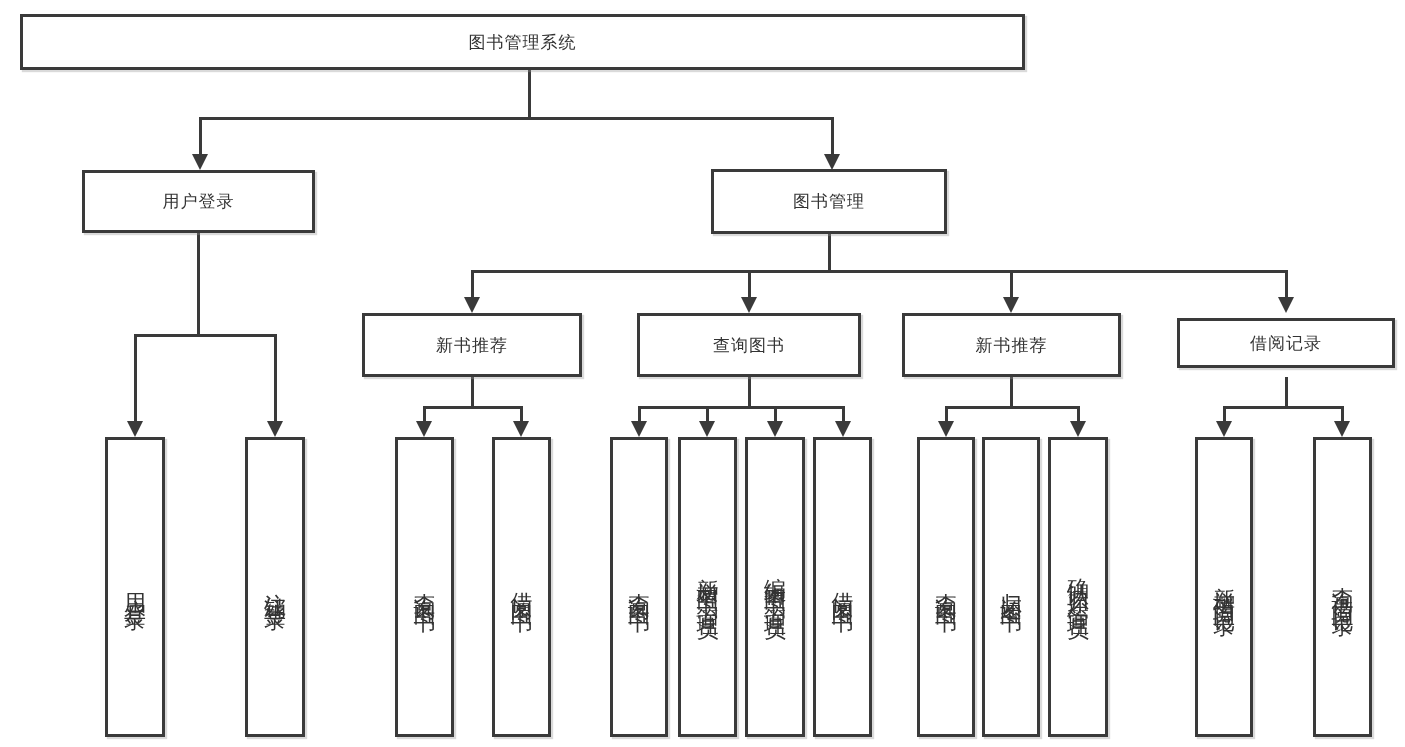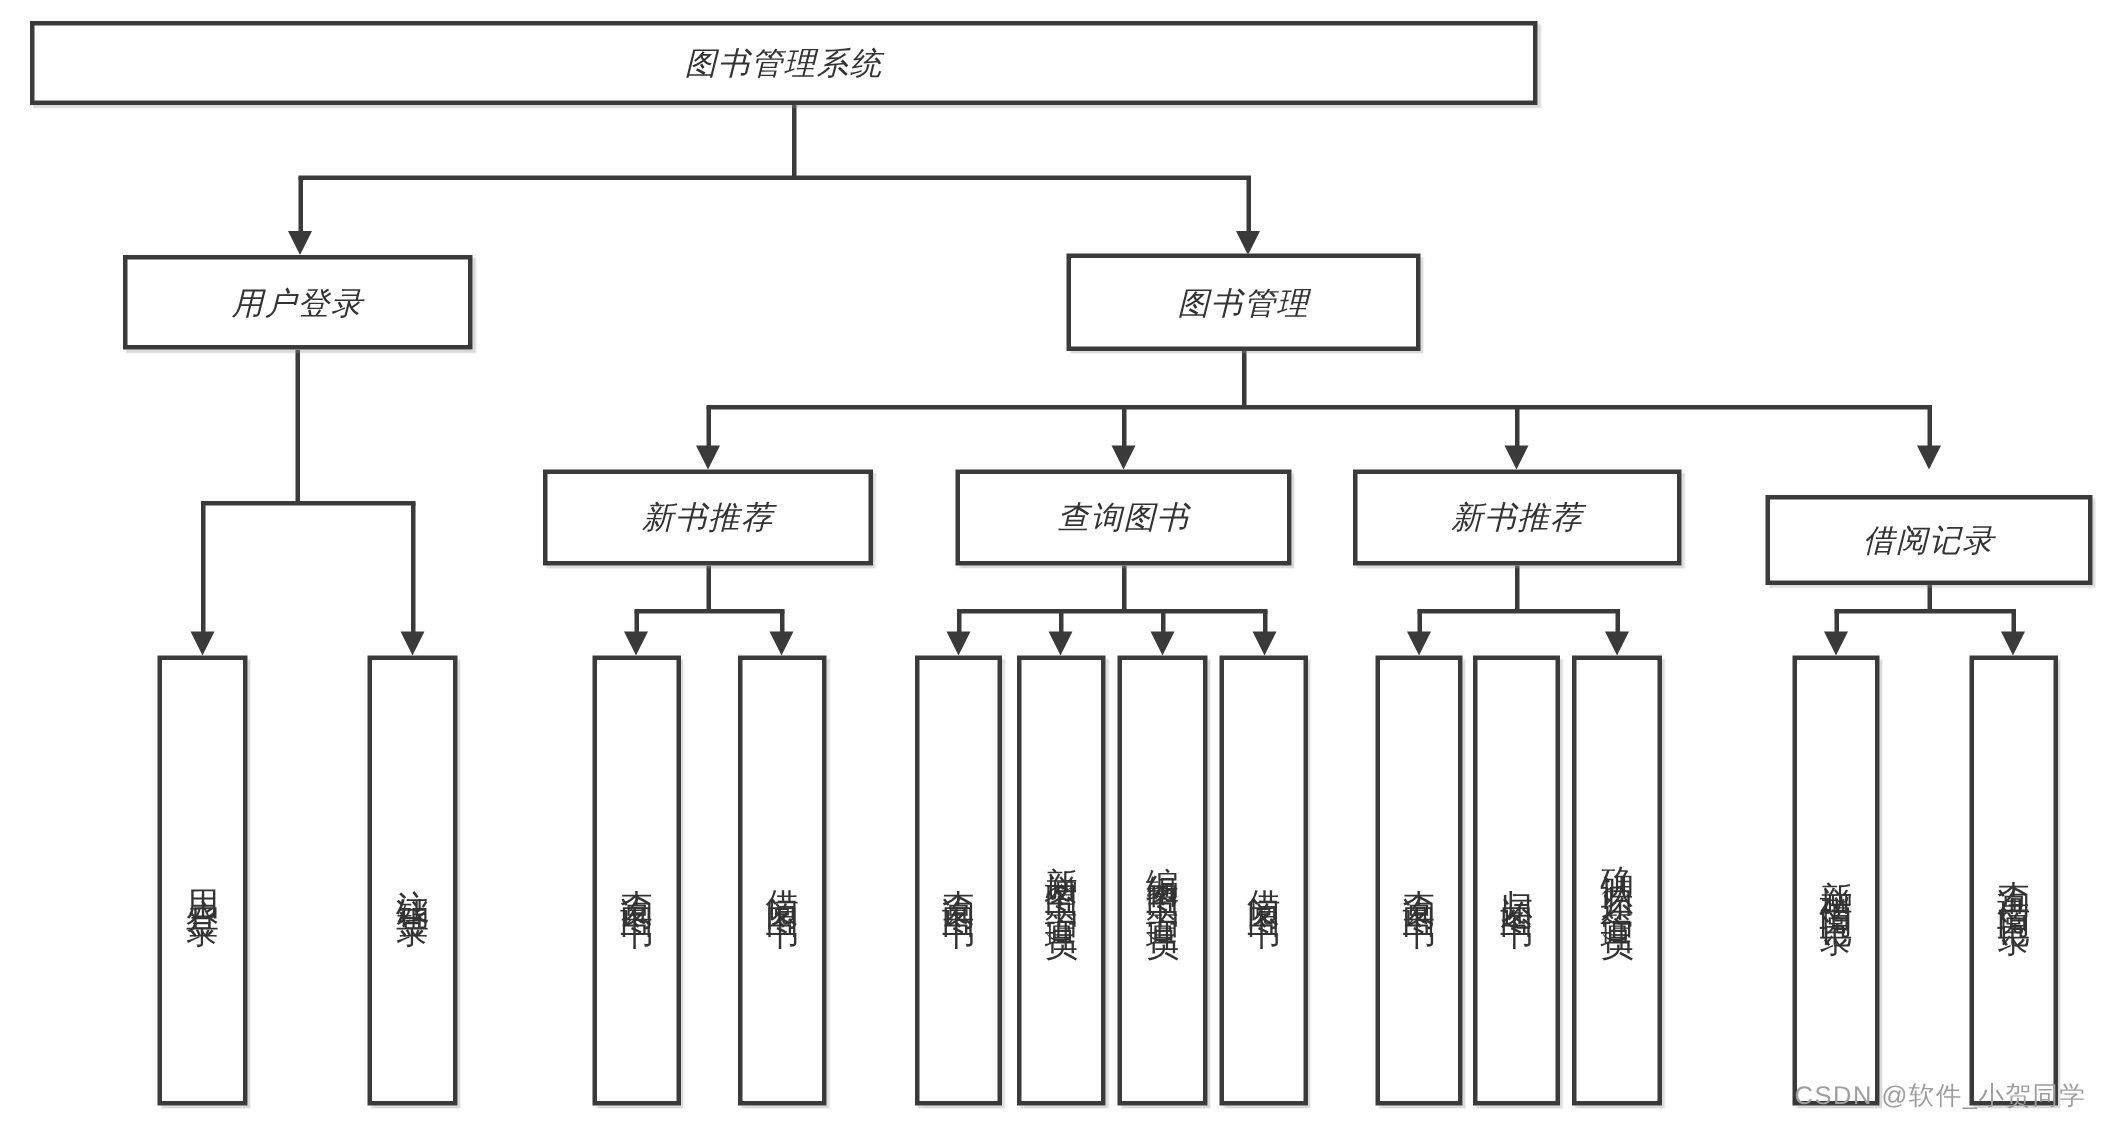--- a/index.html
+++ b/index.html
@@ -21,21 +21,21 @@
     box-sizing:border-box;
     border:3px solid var(--line);
     background:#fff;
     color:var(--text);
     display:flex;
     align-items:center;
     justify-content:center;
     z-index:2;
     box-shadow:2px 2px 1px rgba(150,150,150,0.35);
   }
-  .box{font-size:21px;letter-spacing:1px;font-style:italic;}
+  .box{font-size:17px;letter-spacing:1px;}
   .vbox{
     writing-mode:vertical-rl;
     font-size:22px;
     letter-spacing:6px;
     line-height:1;
   }
   .vline,.hline{position:absolute;background:var(--line);z-index:1;}
   .vline{width:3px;}
   .hline{height:3px;}
   .arrowhead{
@@ -115,34 +115,33 @@
     </div>
 
   <div class="box" style="left:20px;top:14px;width:1005px;height:56px">图书管理系统</div>
 
   <div class="box" style="left:82px;top:170px;width:233px;height:63px">用户登录</div>
   <div class="box" style="left:362px;top:313px;width:220px;height:64px">新书推荐</div>
 
   <div class="box" style="left:711px;top:169px;width:236px;height:65px">图书管理</div>
   <div class="box" style="left:637px;top:313px;width:224px;height:64px">查询图书</div>
   <div class="box" style="left:902px;top:313px;width:219px;height:64px">新书推荐</div>
-  <div class="box" style="left:1177px;top:330px;width:218px;height:60px">借阅记录</div>
+  <div class="box" style="left:1177px;top:318px;width:218px;height:50px">借阅记录</div>
 
   <div class="vbox" style="left:105px;top:437px;width:60px;height:300px">用户登录</div>
   <div class="vbox" style="left:245px;top:437px;width:60px;height:300px">注销登录</div>
 
   <div class="vbox" style="left:395px;top:437px;width:59px;height:300px">查询图书</div>
   <div class="vbox" style="left:492px;top:437px;width:59px;height:300px">借阅图书</div>
 
   <div class="vbox" style="left:610px;top:437px;width:58px;height:300px">查询图书</div>
   <div class="vbox" style="left:678px;top:437px;width:59px;height:300px">新增图书（管理员）</div>
   <div class="vbox" style="left:745px;top:437px;width:60px;height:300px">编辑图书（管理员）</div>
   <div class="vbox" style="left:813px;top:437px;width:59px;height:300px">借阅图书</div>
 
   <div class="vbox" style="left:917px;top:437px;width:58px;height:300px">查询图书</div>
   <div class="vbox" style="left:982px;top:437px;width:58px;height:300px">归还图书</div>
   <div class="vbox" style="left:1048px;top:437px;width:60px;height:300px">确认归还（管理员）</div>
 
   <div class="vbox" style="left:1195px;top:437px;width:58px;height:300px">新增借阅记录</div>
   <div class="vbox" style="left:1313px;top:437px;width:59px;height:300px">查询借阅记录</div>
 
-  <div id="watermark">CSDN @软件_小贺同学</div>
 </div>
 
 </body></html>

